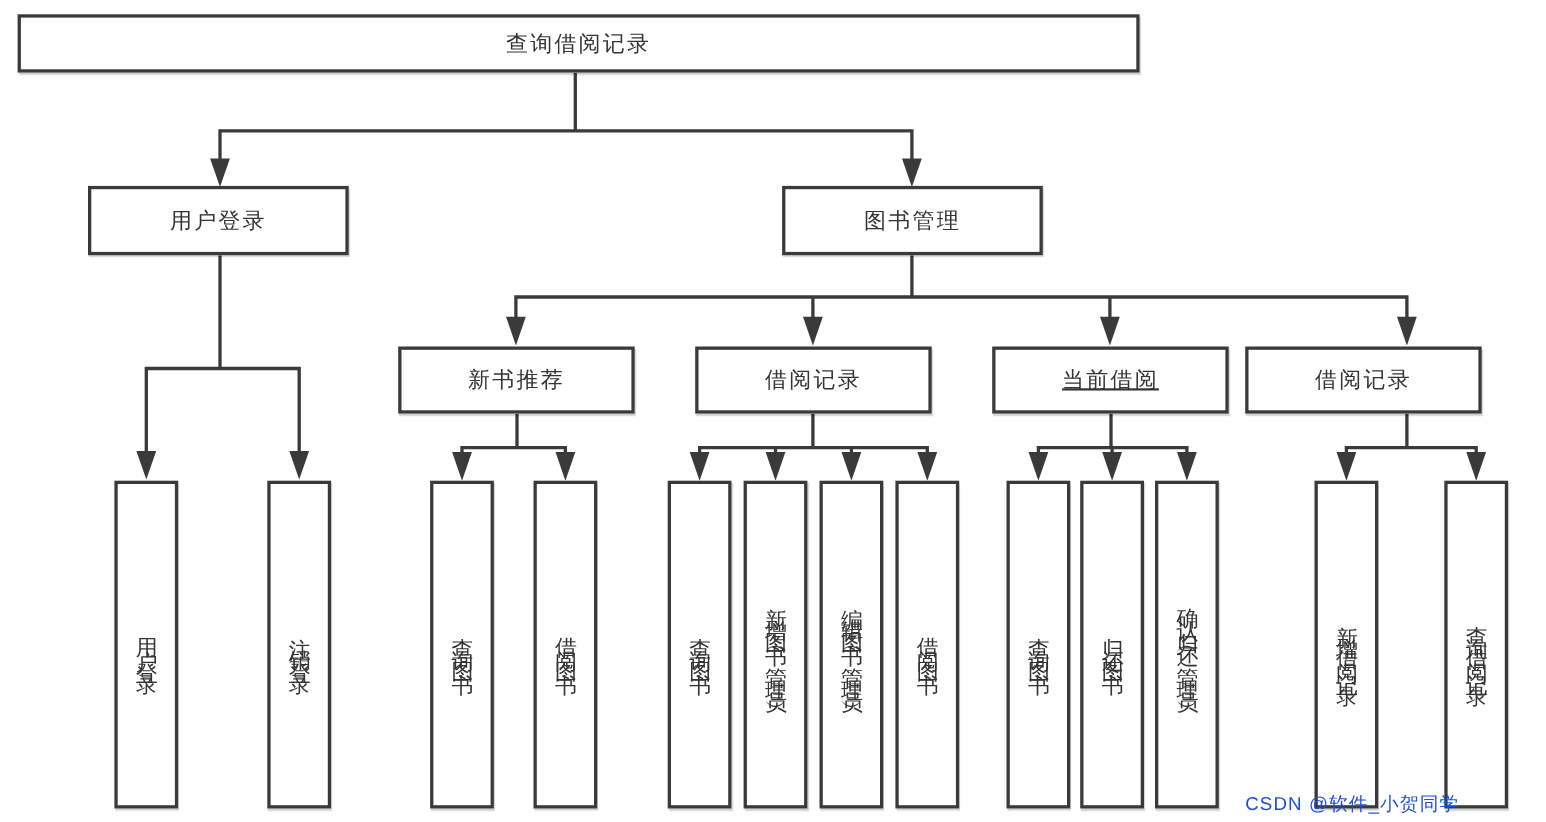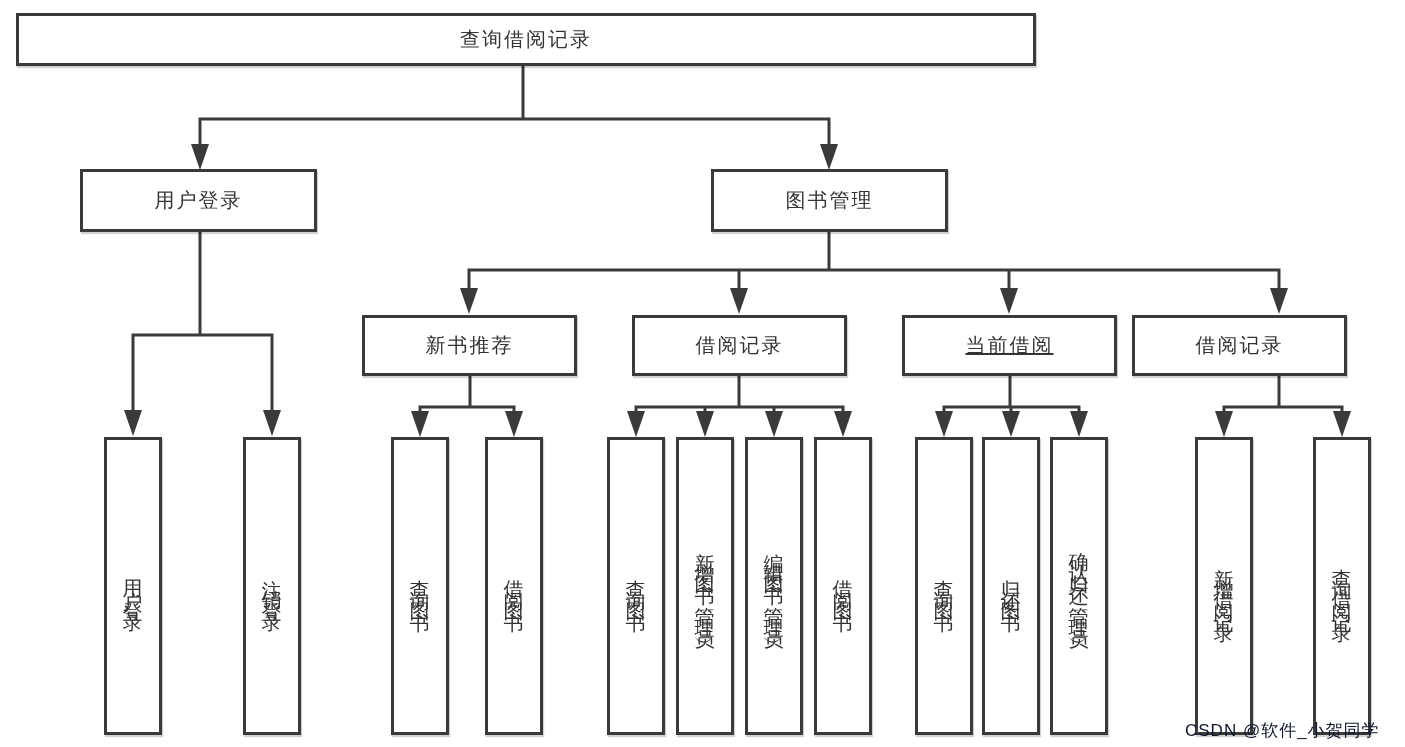--- a/index.html
+++ b/index.html
@@ -41,24 +41,24 @@
   }
   .vbox {
     writing-mode: vertical-rl;
     text-orientation: mixed;
     font-size: 20px;
     letter-spacing: 11px;
     line-height: 1.0;
   }
   .watermark {
     position: absolute;
-    left: 1185px;
+    left: 1132px;
     top: 719px;
     font-size: 17px;
-    color: #0f172a;
+    color: #1d4ed8;
     letter-spacing: 1px;
     white-space: nowrap;
   }
 </style>
 </head>
 <body>
 
 <div class="canvas">
 
   <svg class="wires" viewBox="0 0 1405 747" xmlns="http://www.w3.org/2000/svg">

